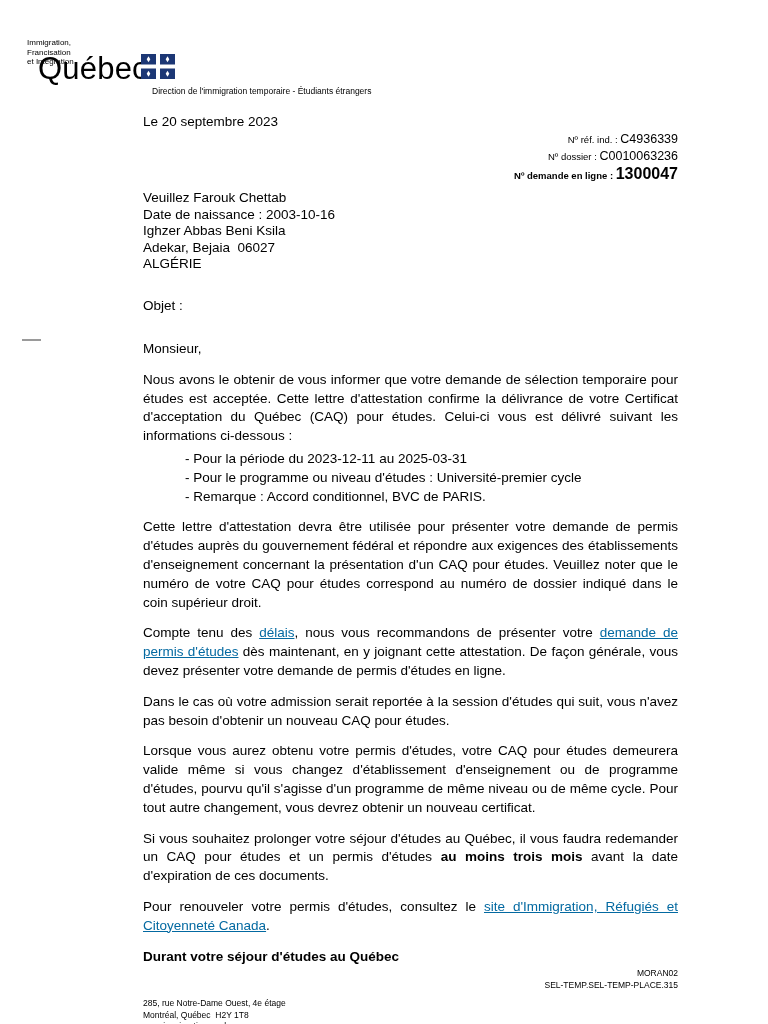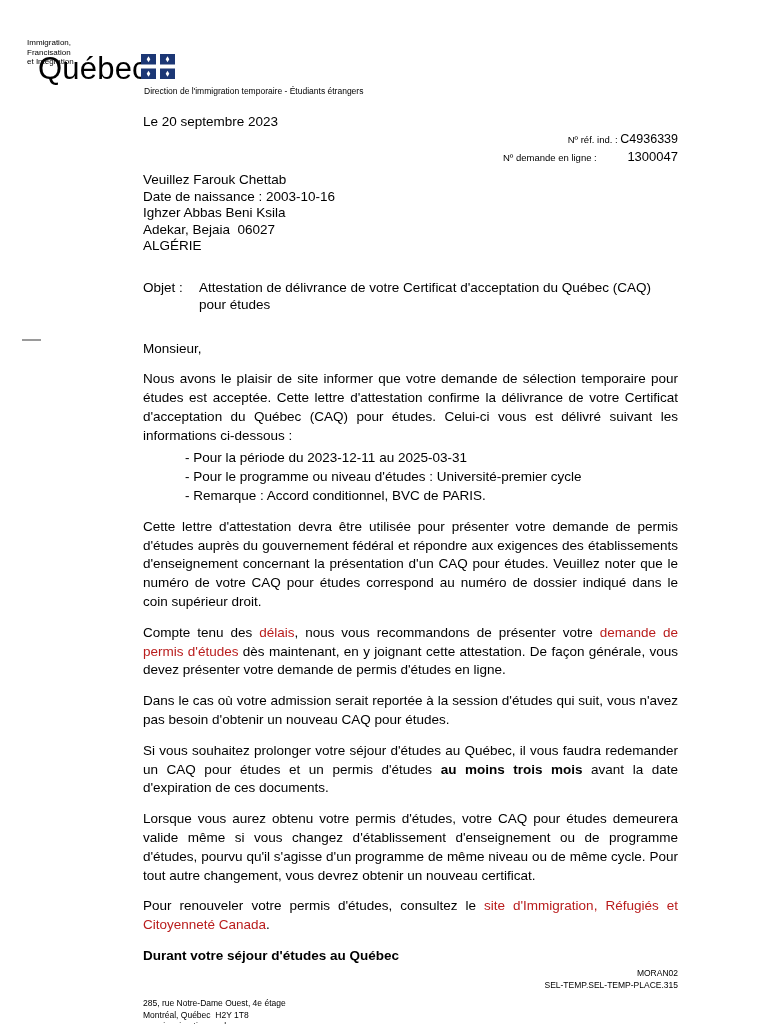--- a/index.html
+++ b/index.html
@@ -6,44 +6,44 @@
   body {
     width: 768px; height: 1024px;
     background: #ffffff; color: #000000;
     font-family: "Liberation Sans", sans-serif;
     position: relative; overflow: hidden;
   }
   
   .ministry  { position: absolute; left: 27px;  top: 38px; font-size: 8px; font-weight: 400; line-height: 9.5px; }
   .wordmark  { position: absolute; left: 38px;  top: 57px; font-size: 31px; line-height: 24px; letter-spacing: .2px; }
   .flag      { position: absolute; left: 141px; top: 54px; }
-  .division  { position: absolute; left: 144px; top: 86px; font-size: 8.5px; }
+  .division  { position: absolute; left: 152px; top: 86px; font-size: 8.5px; }
   .fold-mark { position: absolute; left: 22px;  top: 339px; width: 19px; height: 2px; background: #9a9a9a; }
 
   
   .content { position: absolute; left: 143px; top: 112px; width: 535px; font-size: 13.5px; line-height: 18.8px; }
   .date { line-height: 19px; }
 
   .refs { text-align: right; line-height: 16px; }
   .ref-label { font-size: 9.5px; }
   .ref-value { font-size: 12.5px; }
   .ref-line.bold { line-height: 17px; }
-  .ref-line.bold .ref-label, .ref-line.bold .ref-value { font-weight: 400; }
-  .ref-line.bold .ref-value { font-size: 13px; margin-left: 28px; }
+  .ref-line.bold .ref-label, .ref-line.bold .ref-value { font-weight: 700; }
+  .ref-line.bold .ref-value { font-size: 16px; }
 
   .recipient { margin-top: 6px; }
   .recipient-line { line-height: 16.5px; white-space: pre-wrap; }
 
   .subject { display: flex; margin-top: 24px; font-weight: 400; line-height: 17.5px; }
   .subject-label { flex: 0 0 56px; }
   .subject-text { flex: 1; }
 
   .salutation { margin-top: 26px; }
   .para { margin: 12px 0 0 0; text-align: justify; }
-  .link { color: #b91c1c; cursor: pointer; }
+  .link { color: #0369a1; text-decoration: underline; cursor: pointer; }
   .bold { font-weight: 700; }
   .indent-list { margin-top: 4px; padding-left: 42px; }
   .list-item { line-height: 18.8px; }
   .body-heading { margin-top: 12px; font-weight: 700; }
 
   
   .footer-left  { position: absolute; left: 143px; top: 962px; font-size: 8.5px; line-height: 11.5px; white-space: pre-wrap; margin-top: 36px; }
   .footer-right { position: absolute; right: 90px; top: 968px; font-size: 8.5px; line-height: 11.5px; text-align: right; }
 </style>
 </head>
@@ -75,46 +75,46 @@
     </svg>
     <div class="division">Direction de l'immigration temporaire - Étudiants étrangers</div>
   </header>
 
   <div class="fold-mark"></div>
 
   <main class="content">
     <div class="date">Le 20 septembre 2023</div>
     <div class="refs">
         <div class="ref-line"><span class="ref-label">Nº réf. ind. : </span><span class="ref-value">C4936339</span></div>
+        <div class="ref-line"><span class="ref-label">Nº dossier : </span><span class="ref-value">C0010063236</span></div>
         <div class="ref-line bold"><span class="ref-label">Nº demande en ligne : </span><span class="ref-value">1300047</span></div>
       </div>
     <div class="recipient">
         <div class="recipient-line">Veuillez Farouk Chettab</div>
         <div class="recipient-line">Date de naissance : 2003-10-16</div>
         <div class="recipient-line">Ighzer Abbas Beni Ksila</div>
         <div class="recipient-line">Adekar, Bejaia  06027</div>
         <div class="recipient-line">ALGÉRIE</div>
       </div>
     <div class="subject">
       <span class="subject-label">Objet :</span>
-      <span class="subject-text">Attestation de délivrance de votre Certificat d'acceptation du Québec (CAQ) pour études</span>
     </div>
     <div class="salutation">Monsieur,</div>
     <div class="letter-body">
-        <p class="para"><span>Nous avons le plaisir de site informer que votre demande de sélection temporaire pour études est acceptée. Cette lettre d'attestation confirme la délivrance de votre Certificat d'acceptation du Québec (CAQ) pour études. Celui-ci vous est délivré suivant les informations ci-dessous :</span></p>
+        <p class="para"><span>Nous avons le obtenir de vous informer que votre demande de sélection temporaire pour études est acceptée. Cette lettre d'attestation confirme la délivrance de votre Certificat d'acceptation du Québec (CAQ) pour études. Celui-ci vous est délivré suivant les informations ci-dessous :</span></p>
         <div class="indent-list">
           <div class="list-item">- Pour la période du 2023-12-11 au 2025-03-31</div>
           <div class="list-item">- Pour le programme ou niveau d'études : Université-premier cycle</div>
           <div class="list-item">- Remarque : Accord conditionnel, BVC de PARIS.</div>
         </div>
         <p class="para"><span>Cette lettre d'attestation devra être utilisée pour présenter votre demande de permis d'études auprès du gouvernement fédéral et répondre aux exigences des établissements d'enseignement concernant la présentation d'un CAQ pour études. Veuillez noter que le numéro de votre CAQ pour études correspond au numéro de dossier indiqué dans le coin supérieur droit.</span></p>
         <p class="para"><span>Compte tenu des </span><span class="link">délais</span><span>, nous vous recommandons de présenter votre </span><span class="link">demande de permis d'études</span><span> dès maintenant, en y joignant cette attestation. De façon générale, vous devez présenter votre demande de permis d'études en ligne.</span></p>
         <p class="para"><span>Dans le cas où votre admission serait reportée à la session d'études qui suit, vous n'avez pas besoin d'obtenir un nouveau CAQ pour études.</span></p>
+        <p class="para"><span>Lorsque vous aurez obtenu votre permis d'études, votre CAQ pour études demeurera valide même si vous changez d'établissement d'enseignement ou de programme d'études, pourvu qu'il s'agisse d'un programme de même niveau ou de même cycle. Pour tout autre changement, vous devrez obtenir un nouveau certificat.</span></p>
         <p class="para"><span>Si vous souhaitez prolonger votre séjour d'études au Québec, il vous faudra redemander un CAQ pour études et un permis d'études </span><span class="bold">au moins trois mois</span><span> avant la date d'expiration de ces documents.</span></p>
-        <p class="para"><span>Lorsque vous aurez obtenu votre permis d'études, votre CAQ pour études demeurera valide même si vous changez d'établissement d'enseignement ou de programme d'études, pourvu qu'il s'agisse d'un programme de même niveau ou de même cycle. Pour tout autre changement, vous devrez obtenir un nouveau certificat.</span></p>
         <p class="para"><span>Pour renouveler votre permis d'études, consultez le </span><span class="link">site d'Immigration, Réfugiés et Citoyenneté Canada</span><span>.</span></p>
         <div class="body-heading">Durant votre séjour d'études au Québec</div>
       </div>
   </main>
 
   <footer>
     <div class="footer-left"><div class="footer-line">285, rue Notre-Dame Ouest, 4e étage</div><div class="footer-line">Montréal, Québec  H2Y 1T8</div><div class="footer-line">www.immigration-quebec.nous.qc.ca</div></div>
     <div class="footer-right">
         <div class="footer-line">MORAN02</div>
         <div class="footer-line">SEL-TEMP.SEL-TEMP-PLACE.315</div>

